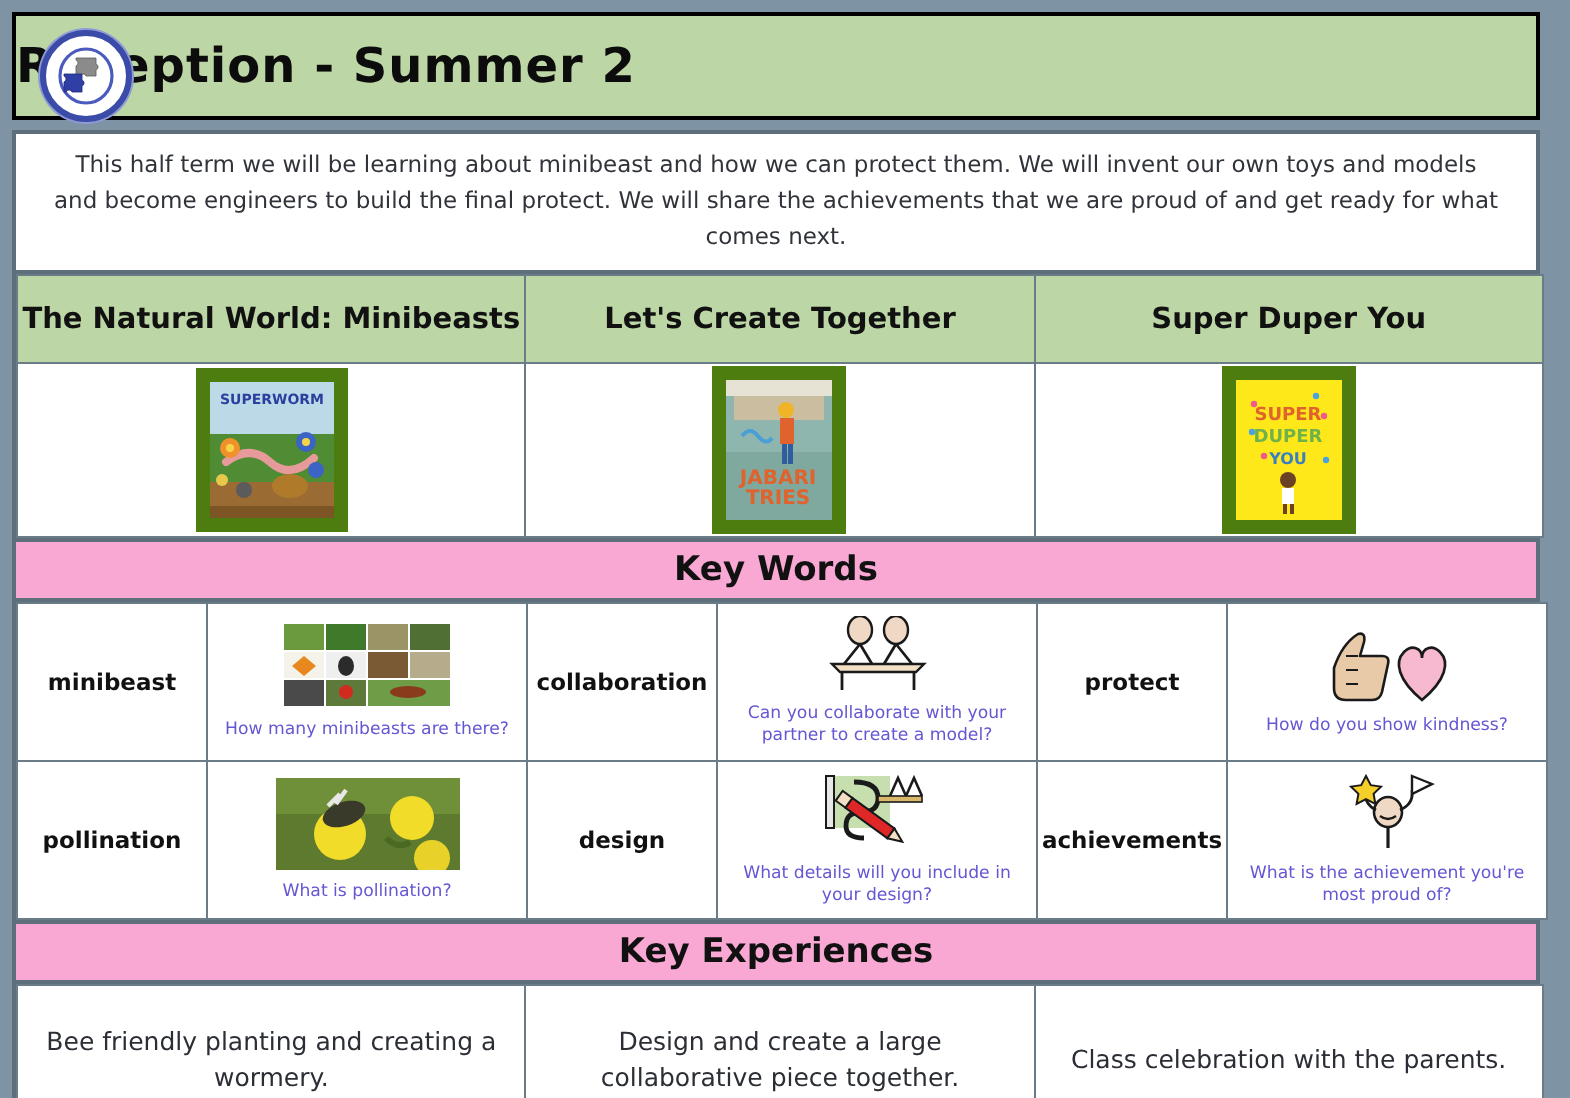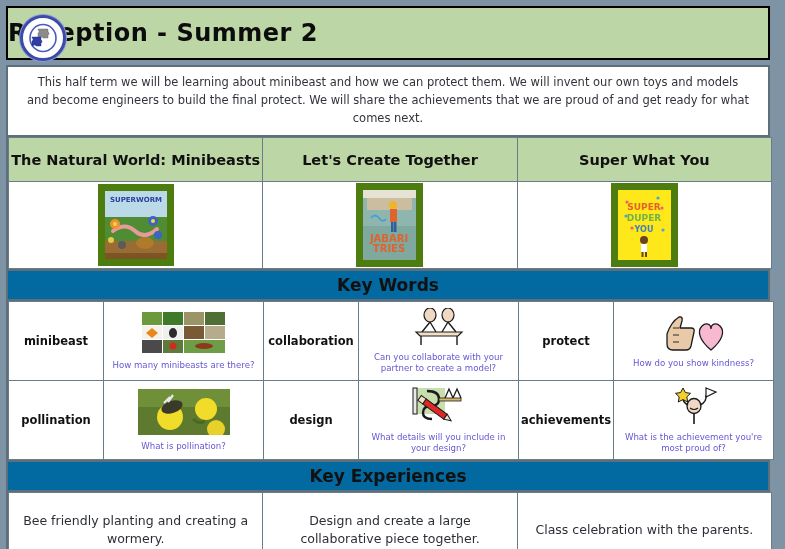--- a/index.html
+++ b/index.html
@@ -81,21 +81,21 @@
     font-weight:bold;
     color:#111;
   }
   .covers td{
     height:82px;
     text-align:center;
     background:#fff;
   }
   .band{
     width:764px;
-    background:#0369a1;
+    background:#f9a8d4;
     border:2px solid #5e6f7c;
     border-top:none;
     box-sizing:border-box;
     height:30px;
     display:flex;align-items:center;justify-content:center;
     font-size:17px;font-weight:bold;color:#111;
   }
   
   .kw{width:764px;border-collapse:collapse;table-layout:fixed;background:#fff;}
   .kw td{border:1px solid #6a7c88;box-sizing:border-box;height:79px;margin-top:44px;}
@@ -148,21 +148,21 @@
   </div>
 
   <div class="intro">This half term we will be learning about minibeast and how we can protect them. We will invent our own toys and models and become engineers to build the final protect. We will share the achievements that we are proud of and get ready for what comes next.</div>
 
   <div class="outerbox">
     <table class="tbl">
       <tbody>
           <tr class="topic-hdr">
         <td>The Natural World: Minibeasts</td>
         <td>Let's Create Together</td>
-        <td>Super What You</td>
+        <td>Super Duper You</td>
       </tr>
       <tr class="covers">
         <td>
           <span class="cover">
             <svg width="62" height="68" viewBox="0 0 62 68">
               <rect width="62" height="68" fill="#bcd9e8"></rect>
               <rect y="26" width="62" height="42" fill="#4f8c33"></rect>
               <rect y="50" width="62" height="18" fill="#9a6b32"></rect>
               <text x="31" y="11" font-size="7" fill="#2b3f9e" text-anchor="middle" font-family="DejaVu Sans, sans-serif" font-weight="bold">SUPERWORM</text>
               <path d="M8 40 q12 -9 22 0 q10 9 22 -2" stroke="#e79a9a" stroke-width="4" fill="none" stroke-linecap="round"></path>

